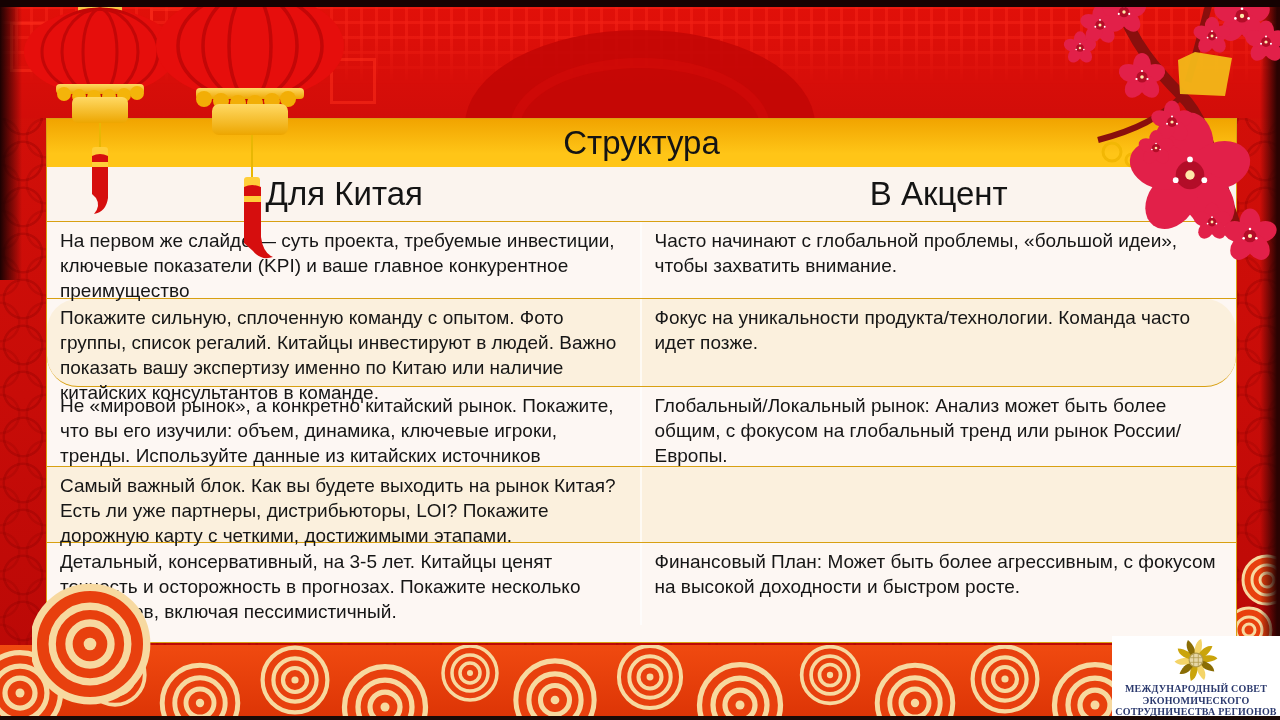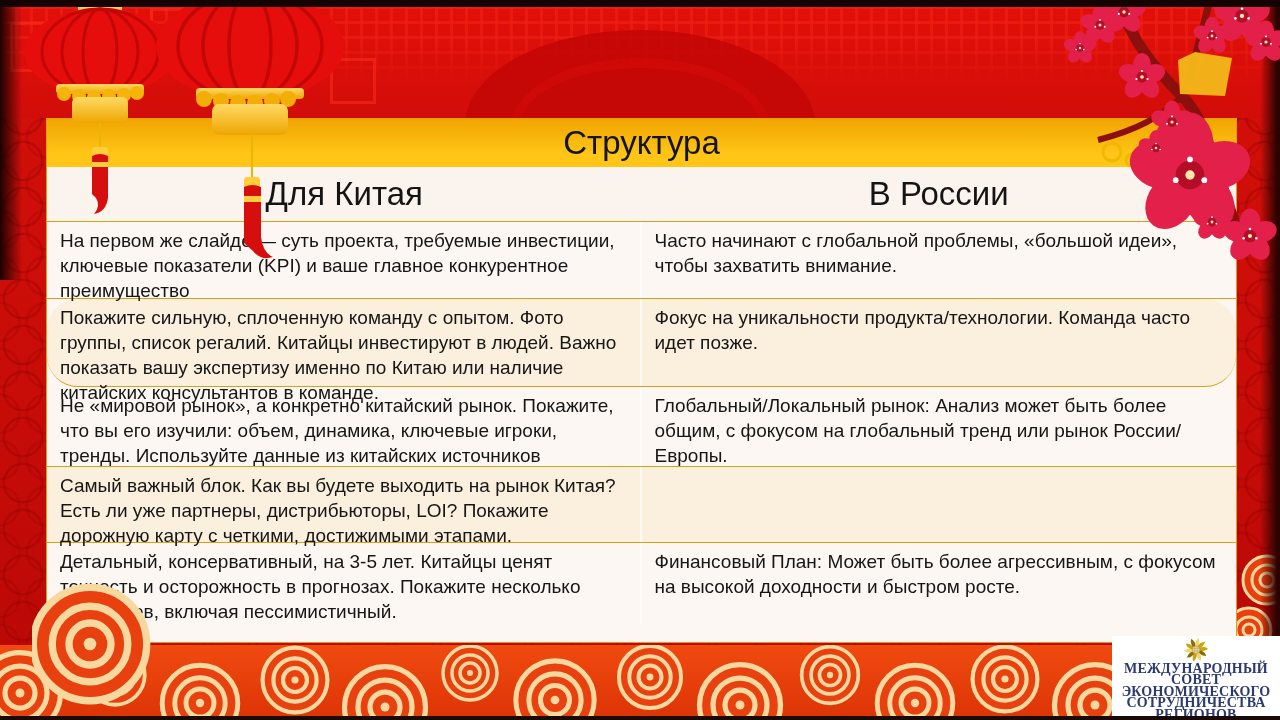--- a/index.html
+++ b/index.html
@@ -59,21 +59,21 @@
   .blossoms{position:absolute;left:1060px;top:0;width:220px;height:262px;z-index:3;}
   .bottom-band{position:absolute;left:0;top:645px;width:1280px;height:71px;z-index:2;
     background:linear-gradient(180deg,#f04a10,#dd3506);}
   .band-swirls{position:absolute;left:0;top:0;}
   .overlap-swirl{position:absolute;left:32px;top:578px;width:140px;height:140px;z-index:3;}
   .right-swirls{position:absolute;left:1237px;top:552px;width:43px;height:96px;z-index:2;}
 
   
   .logo-panel{position:absolute;left:1112px;top:636px;width:168px;height:84px;background:#ffffff;
     z-index:7;display:flex;flex-direction:column;align-items:center;padding-top:1px;box-sizing:border-box;}
-  .logo-text{font-family:"Liberation Serif",serif;font-weight:bold;font-size:14px;line-height:11.5px;
+  .logo-text{font-family:"Liberation Serif",serif;font-weight:bold;font-size:10px;line-height:11.5px;
     color:#2c3a6e;text-align:center;letter-spacing:.2px;white-space:pre-line;}
 </style>
 </head>
 <body>
 
 <div class="slide">
 
   <div class="bg-base"></div>
   <div class="bg-scallops"></div>
   <div class="top-band"></div>
@@ -85,21 +85,21 @@
   <div class="corner-dark-left"></div>
   <div class="right-dark"></div>
   <div class="edge-top"></div>
 
   <div class="panel">
     <div class="title-bar">
       <span>Структура</span>
     </div>
     <div class="head-row">
       <div class="head-cell">Для Китая</div>
-      <div class="head-cell">В России</div>
+      <div class="head-cell">В Акцент</div>
     </div>
     <div class="row lit r1">
       <div class="cell cell-l">На первом же слайде — суть проекта, требуемые инвестиции, ключевые показатели (KPI) и ваше главное конкурентное преимущество</div>
       <div class="cell">Часто начинают с глобальной проблемы, «большой идеи», чтобы захватить внимание.</div>
     </div>
     <div class="row alt r2">
       <div class="cell cell-l">Покажите сильную, сплоченную команду с опытом. Фото группы, список регалий. Китайцы инвестируют в людей. Важно показать вашу экспертизу именно по Китаю или наличие китайских консультантов в команде.</div>
       <div class="cell">Фокус на уникальности продукта/технологии. Команда часто идет позже.</div>
     </div>
     <div class="row lit r3">

